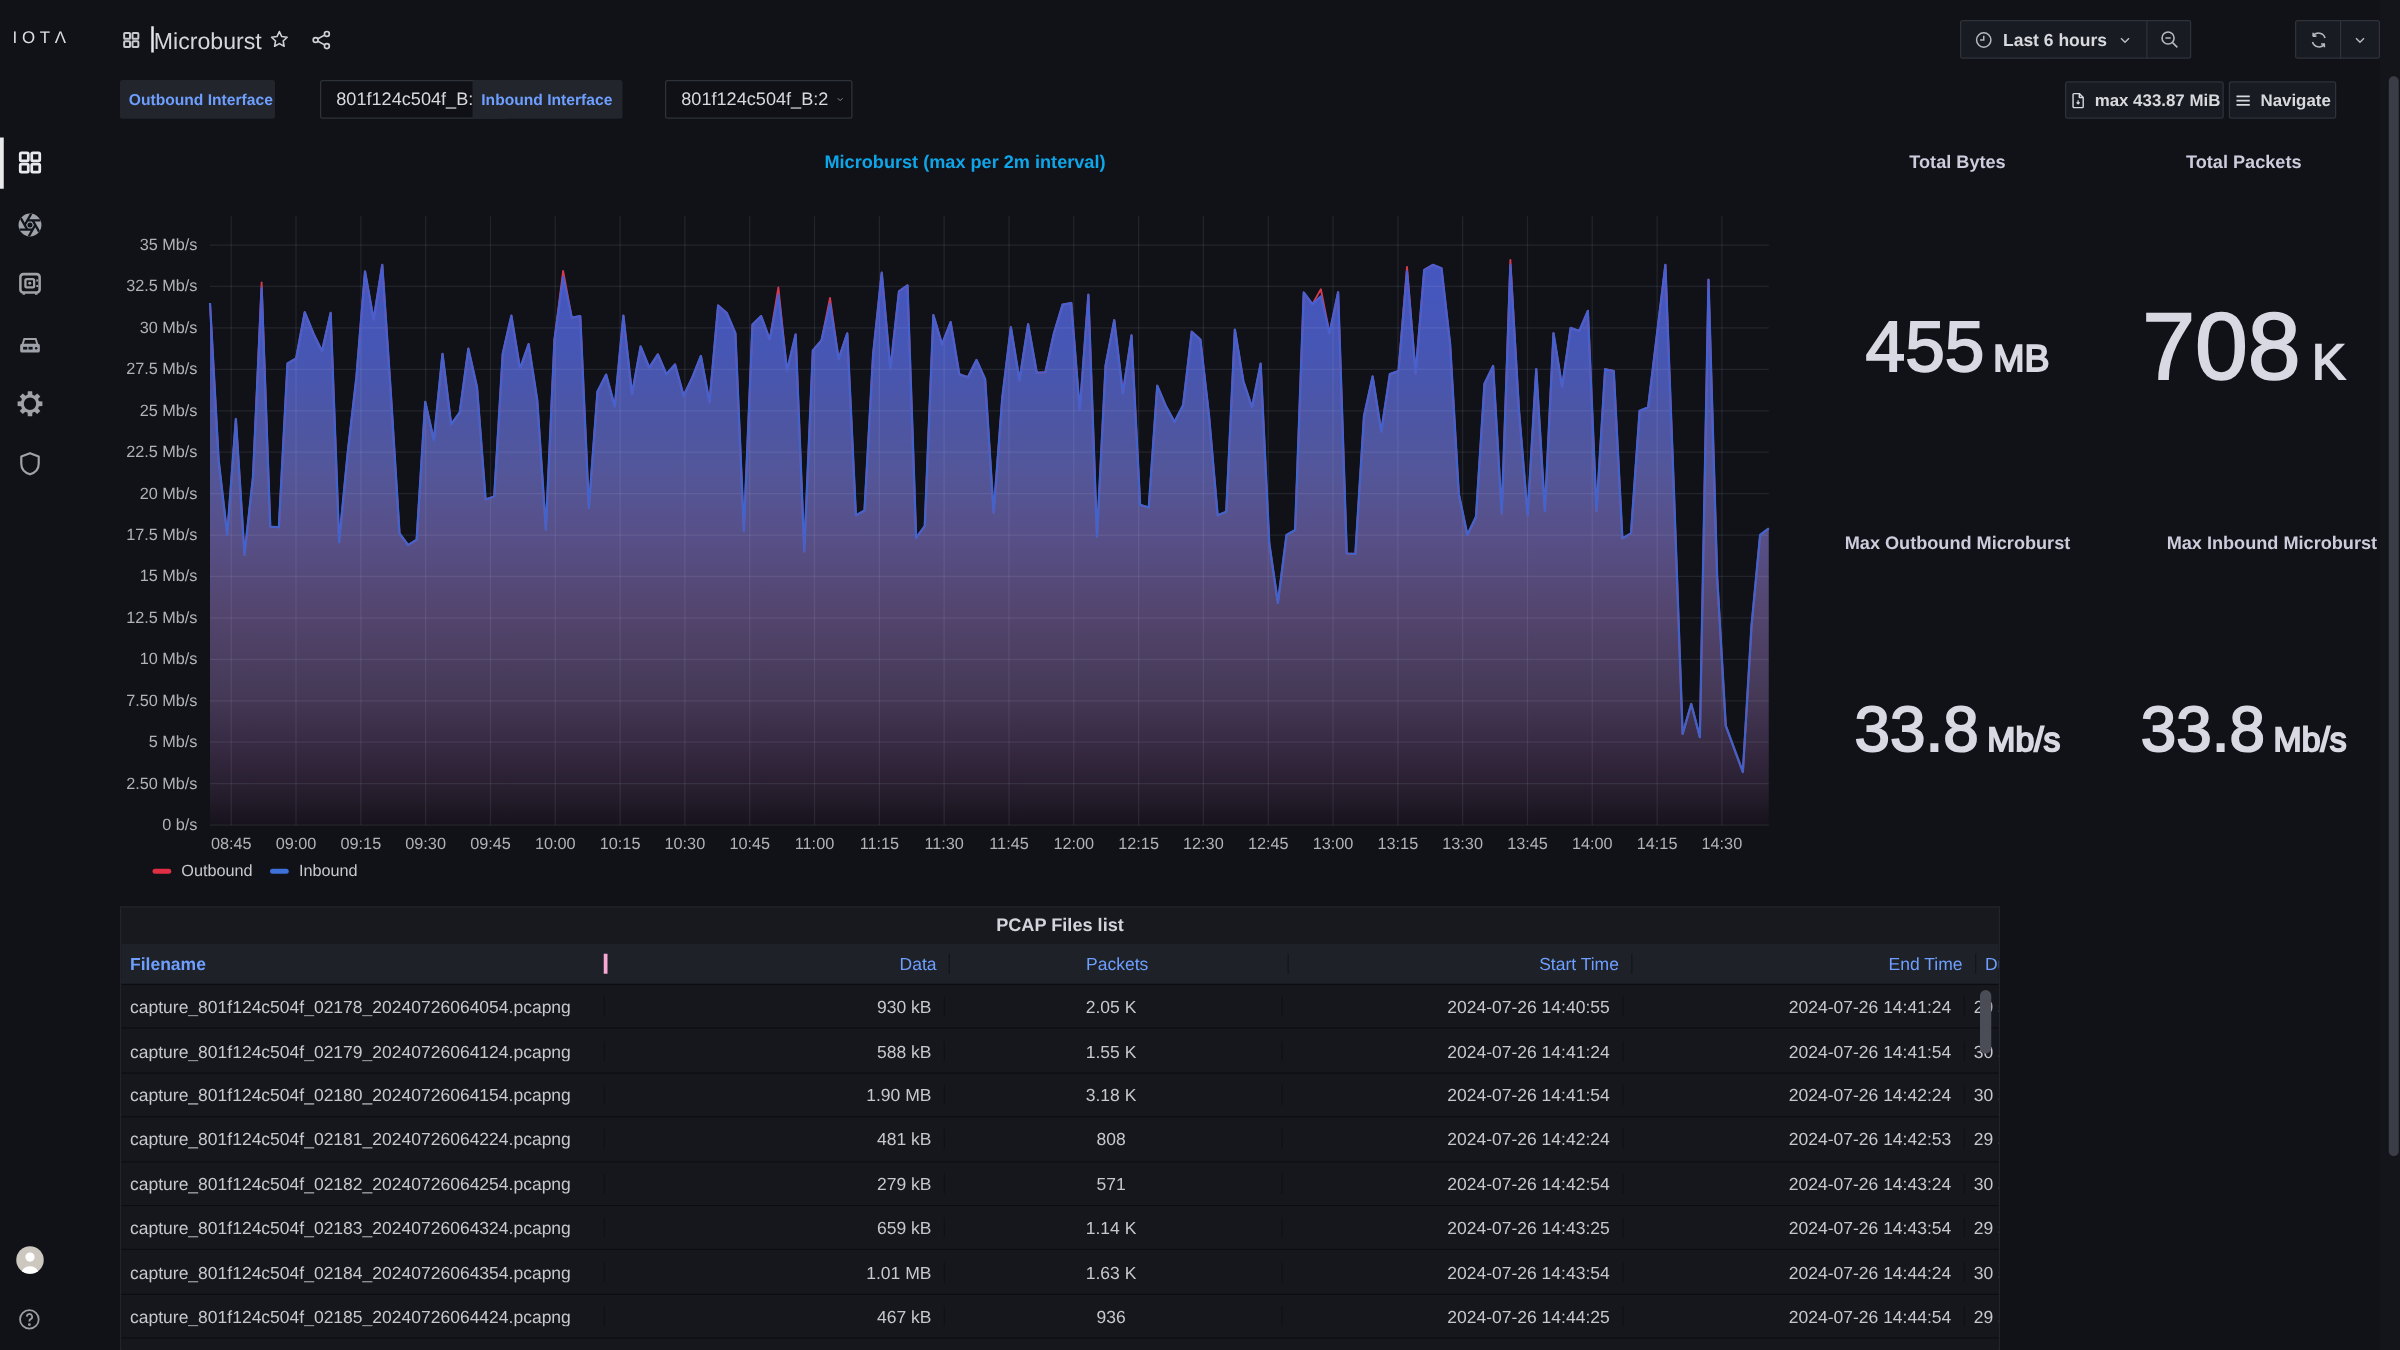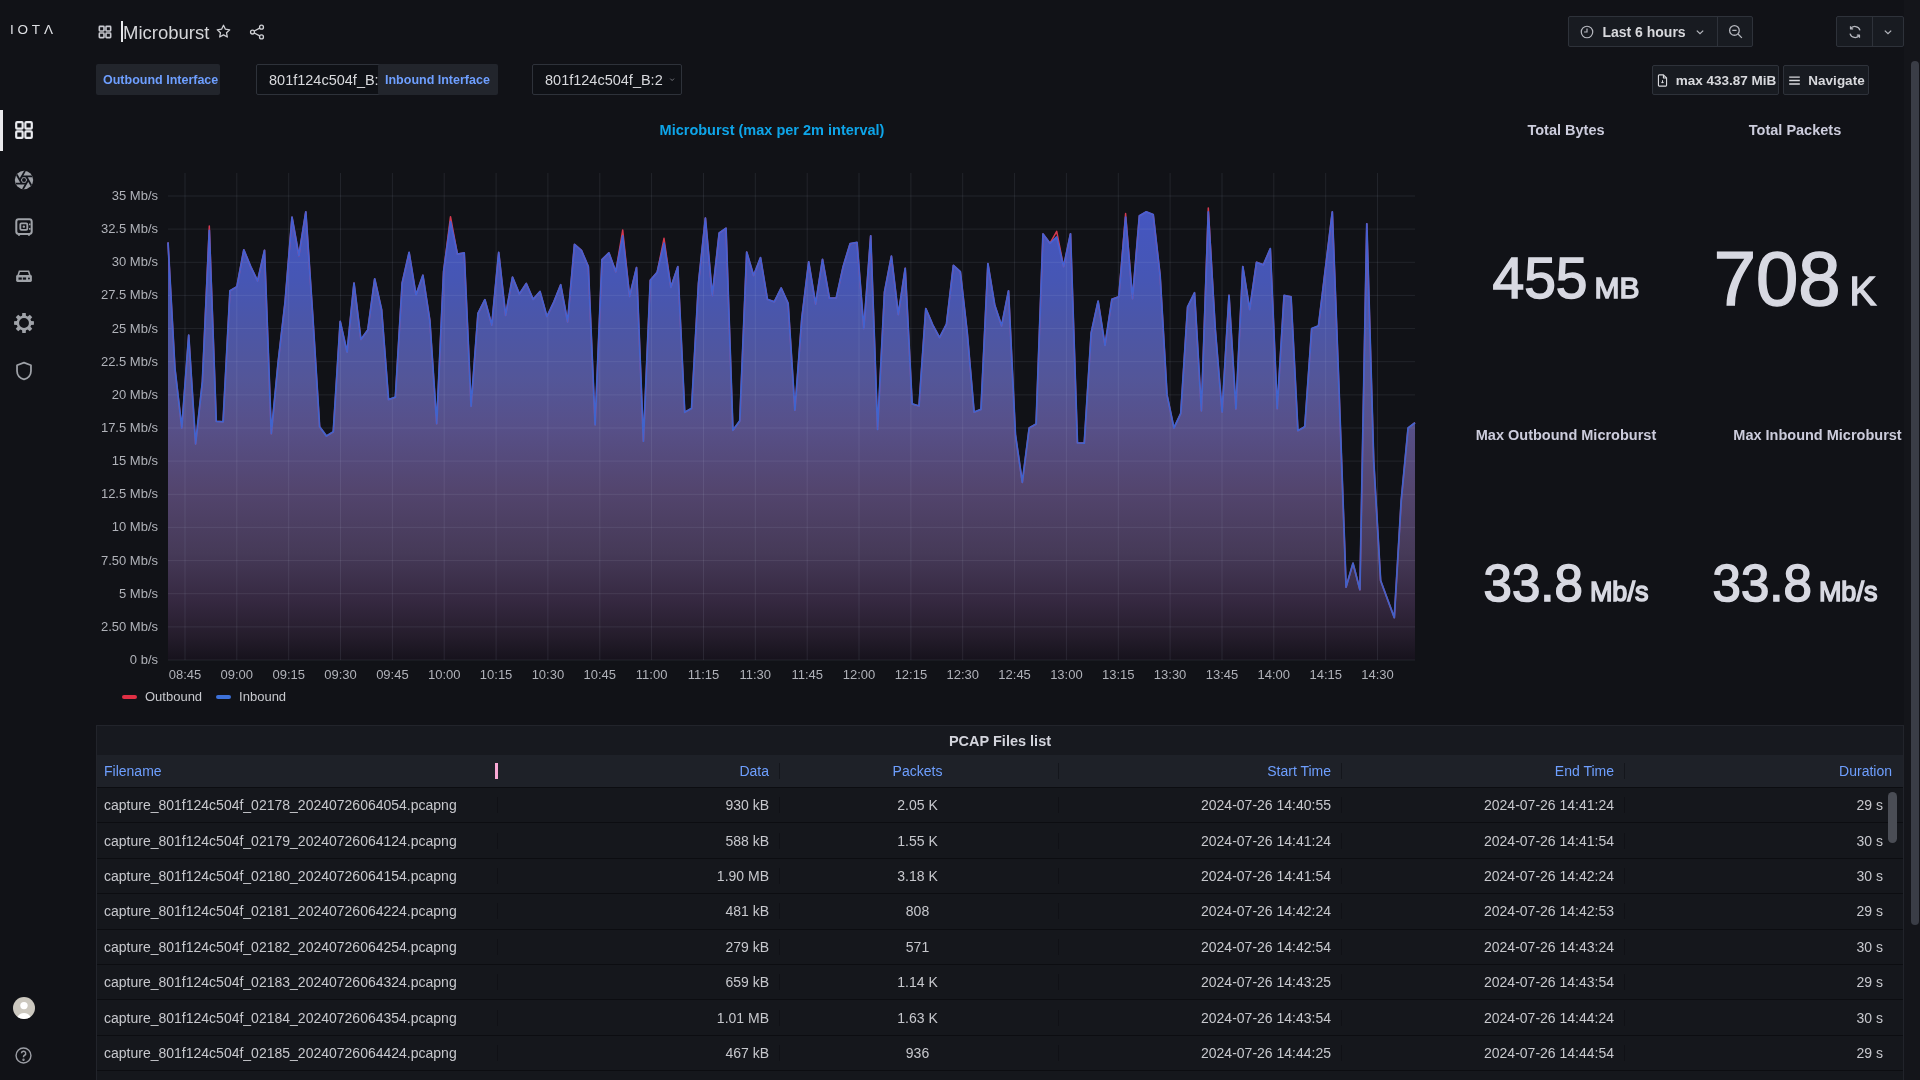--- a/index.html
+++ b/index.html
@@ -159,24 +159,24 @@
 <div class="stat-v" style="left:1566px;top:583px;">
     <span style="font-size:51px;">33.8</span>
     <span style="font-size:27px;margin-left:7px;">Mb/s</span>
   </div>
 <div class="stat-t" style="left:1795px;top:427px;padding-left:45px;">Max Inbound Microburst</div>
 <div class="stat-v" style="left:1795px;top:583px;">
     <span style="font-size:51px;">33.8</span>
     <span style="font-size:27px;margin-left:7px;">Mb/s</span>
   </div>
 
-<div class="abs" style="left:96px;top:725px;width:1808px;height:355px;background:#17191f;border:1px solid #22242b;">
+<div class="abs" style="left:96px;top:725px;width:1504px;height:355px;background:#17191f;border:1px solid #22242b;">
   <div style="height:29px;display:flex;align-items:center;justify-content:center;color:#d3d4dc;font-weight:bold;font-size:14.5px;">PCAP Files list</div>
   <div style="display:flex;height:33px;align-items:center;background:#1e2128;color:#6e9fff;font-size:14px;border-bottom:1px solid #0c0d11;">
-    <div class="c c1" style="border-right:3px solid #f9a8d4;">Filename</div>
+    <div class="c c1" style="border-right:3px solid #f9a8d4;font-weight:bold;">Filename</div>
     <div class="c c2" style="border-right:1px solid #14161c;">Data</div>
     <div class="c c3" style="border-right:1px solid #14161c;">Packets</div>
     <div class="c c4" style="border-right:1px solid #14161c;">Start Time</div>
     <div class="c c5" style="border-right:1px solid #14161c;">End Time</div>
     <div class="c c6" style="padding-right:11px;">Duration</div>
   </div>
   <div style="position:relative;height:292px;overflow:hidden;">
     <div class="trow">
         <div class="c c1">capture_801f124c504f_02178_20240726064054.pcapng</div>
         <div class="c c2">930 kB</div>

